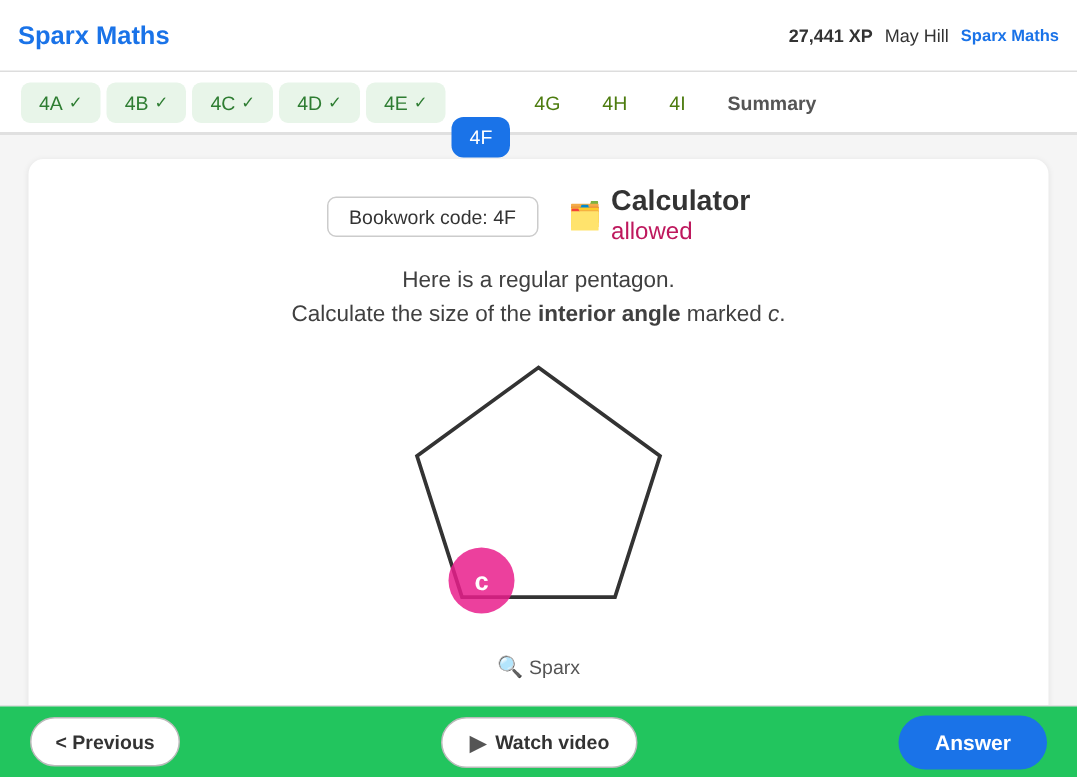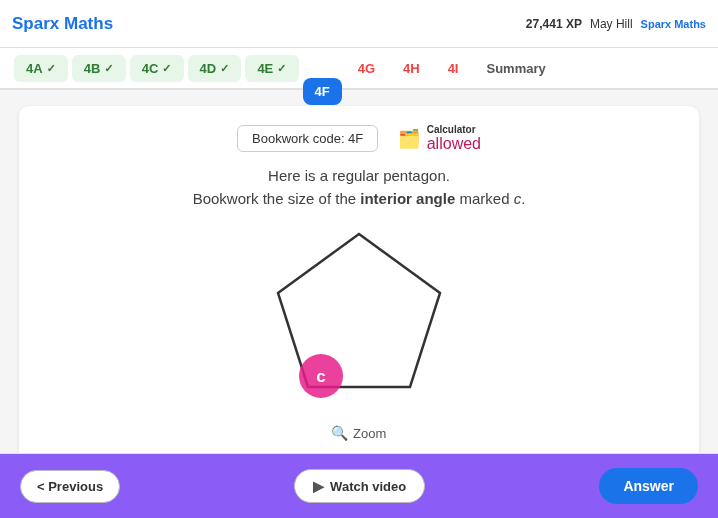--- a/index.html
+++ b/index.html
@@ -48,41 +48,41 @@
       align-items: center;
       padding: 0 14px;
       height: 42px;
       border-bottom: 2px solid #e0e0e0;
       gap: 4px;
     }
     .tab {
       padding: 6px 12px;
       border-radius: 6px;
       font-size: 13px;
-      font-weight: 700;
+      font-weight: 400;
       cursor: pointer;
       display: flex;
       align-items: center;
       gap: 4px;
       color: #555;
       background: transparent;
       border: none;
     }
     .tab.completed {
       background: #e8f5e9;
       color: #2e7d32;
     }
     .tab.active {
       background: #1a73e8;
       color: #fff;
       border-radius: 8px;
       margin-top: 46px;
     }
     .tab.inactive {
-      color: #ef4444;
+      color: #4d7c0f;
     }
     .tab.summary {
       color: #555;
       font-weight: 600;
     }
     .checkmark {
       color: #2e7d32;
       font-size: 11px;
     }
 
@@ -167,22 +167,22 @@
       margin-bottom: 6px;
     }
     .zoom-icon { font-size: 14px; }
 
     
     .bottom-bar {
       position: absolute;
       bottom: 0;
       left: 0;
       right: 0;
-      height: 65px;
-      background: #8b5cf6;
+      height: 48px;
+      background: #22c55e;
       border-top: 1px solid #e0e0e0;
       display: flex;
       align-items: center;
       justify-content: space-between;
       padding: 0 20px;
     }
     .prev-btn {
       background: #fff;
       border: 1.5px solid #bbb;
       border-radius: 20px;
@@ -282,47 +282,47 @@
   </button>
 </div>
 
 <div class="main-content">
 
   <div class="info-row">
     <div class="bookwork-badge">Bookwork code: 4F</div>
     <div class="calculator-info">
       <span class="calc-icon">🗂️</span>
       <div>
-        <div style="font-weight:600; font-size:10px;">Calculator</div>
+        <div style="font-weight:600; font-size:19px;">Calculator</div>
         <div style="font-size:16px; color:#be185d;">allowed</div>
       </div>
     </div>
   </div>
 
   <div class="question-text">
     <div>Here is a regular pentagon.</div>
     <div>
-      <span>Bookwork the size of the </span><strong>interior angle</strong><span> marked </span><em>c</em><span>.</span>
+      <span>Calculate the size of the </span><strong>interior angle</strong><span> marked </span><em>c</em><span>.</span>
     </div>
   </div>
 
   <div class="diagram-area">
     <div class="pentagon-container">
       <svg viewBox="0 0 200 195" xmlns="http://www.w3.org/2000/svg">
 
         <polygon points="100,10 181,69 151,163 49,163 19,69" fill="white" stroke="#333" stroke-width="2.5"></polygon>
 
         <circle cx="62" cy="152" r="22" fill="#e91e8c" opacity="0.85"></circle>
         <text x="62" y="158" text-anchor="middle" font-size="17" font-weight="bold" fill="white" font-family="Arial">c</text>
       </svg>
     </div>
 
     <div class="zoom-row">
       <span class="zoom-icon">🔍</span>
-      <span>Zoom</span>
+      <span>Sparx</span>
     </div>
   </div>
 
 </div>
 
 <div class="bottom-bar">
   <button class="prev-btn">&lt; Previous</button>
   <button class="watch-btn">
     <span class="watch-icon">▶</span>
     <span>Watch video</span>

